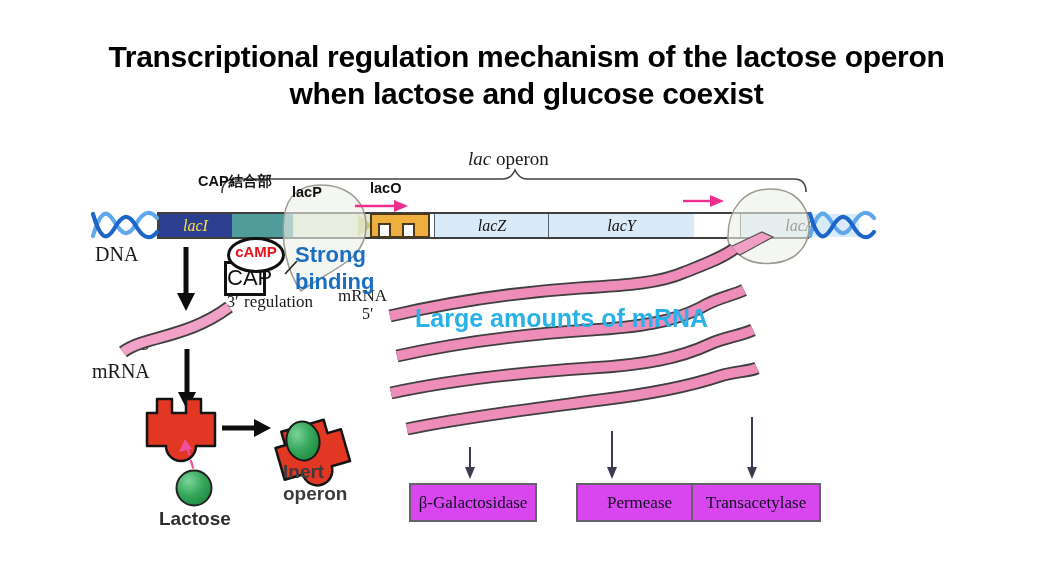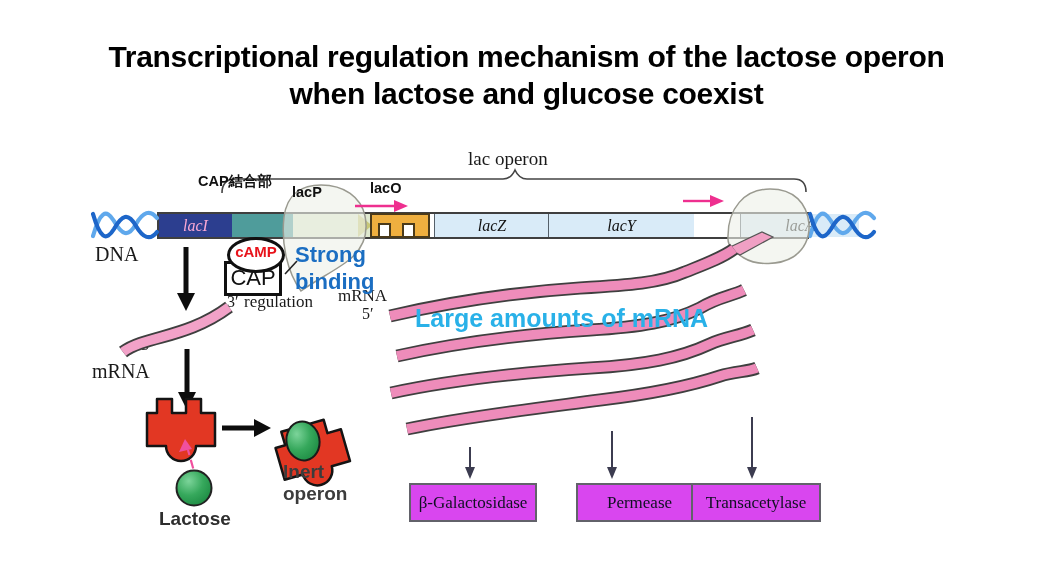--- a/index.html
+++ b/index.html
@@ -5,57 +5,57 @@
   html,body{margin:0;padding:0;background:#fff;}
   #stage{position:relative;width:1053px;height:580px;background:#ffffff;overflow:hidden;
          font-family:"Liberation Sans","DejaVu Sans",sans-serif;}
   .abs{position:absolute;white-space:nowrap;}
   
   .title{left:0;top:38px;width:1053px;text-align:center;color:#000;
          font-weight:700;font-size:30px;line-height:37px;letter-spacing:-.3px;z-index:6;}
   
   .serif{font-family:"Liberation Serif","DejaVu Serif",serif;color:#1a1a1a;}
   .operon-lbl{left:468px;top:148px;font-size:19px;z-index:2;}
-  .operon-lbl .it{margin-top:16px;}
+  .operon-lbl .it{font-style:italic;margin-top:16px;}
   .dna-lbl{left:95px;top:243px;font-size:20px;z-index:2;}
   .mrna-left-lbl{left:92px;top:360px;font-size:20px;z-index:2;}
   .p3{left:227px;top:293px;font-size:16px;z-index:2;}
   .p5l{left:141px;top:336px;font-size:16px;z-index:2;}
   .poly{left:244px;top:292px;font-size:17px;z-index:2;}
   .mrna-mid{left:338px;top:286px;font-size:17px;z-index:2;}
   .p5m{left:362px;top:305px;font-size:16px;z-index:2;}
   
   .site{font-weight:700;font-size:14.5px;color:#111;z-index:4;}
   .site-cap{left:198px;top:172px;}
   .site-lacp{left:292px;top:184px;}
   .site-laco{left:370px;top:180px;}
   
   .bar{position:absolute;left:157px;top:212px;width:652px;height:27px;border:2px solid #3f3f3f;
        box-sizing:border-box;background:#fff;z-index:1;}
   .seg{position:absolute;top:0;bottom:0;display:flex;align-items:center;justify-content:center;}
   .gene-lbl{font-family:"Liberation Serif","DejaVu Serif",serif;font-style:italic;font-size:16px;color:#111;}
   .seg-laci{left:0;width:73px;background:var(--laci-navy,#2c3e8f);}
-  .seg-laci .gene-lbl{color:#f9a8d4;}
+  .seg-laci .gene-lbl{color:#fde047;}
   .seg-teal{left:73px;width:61px;background:var(--cap-site-teal,#4f9c9b);}
   .seg-lacp{left:134px;width:77px;background:var(--promoter-green,#dfe9cf);}
   .wedge{left:199px;width:14px;background:#c8c878;clip-path:polygon(0 0,100% 50%,0 100%);}
   .seg-laco{left:211px;width:60px;background:var(--operator-orange,#efaf3f);border:2px solid #4a3a1a;
             box-sizing:border-box;top:-1px;bottom:-1px;}
   .notch{position:absolute;bottom:0;width:13px;height:13px;background:#fff;
          border:2px solid #4a3a1a;border-bottom:none;box-sizing:border-box;}
   .n1{left:6px;} .n2{left:30px;}
   .seg-blue{background:var(--gene-blue,#d9ebf8);border-left:1.5px solid #55606a;}
   .seg-lacz{left:275px;width:114px;}
   .seg-lacy{left:389px;width:145px;}
   .seg-laca{left:534px;width:118px;margin-left:47px;}
   
   .camp{left:227px;top:237px;width:52px;height:30px;border:3px solid #101010;border-radius:50%;
         background:#fff;z-index:5;text-align:center;line-height:24px;font-weight:700;font-size:15px;
         color:var(--camp-red,#e8131b);}
-  .capbox{left:224px;top:261px;width:58px;height:35px;border:3.5px solid #101010;background:#fff;
+  .capbox{left:224px;top:261px;width:42px;height:35px;border:3.5px solid #101010;background:#fff;
           box-sizing:border-box;z-index:4;text-align:center;line-height:28px;font-size:22px;color:#111;}
   
   .strong{left:295px;top:241px;font-weight:700;font-size:22px;line-height:27px;
           color:var(--strong-binding,#1b6ec2);z-index:5;}
   .large{left:415px;top:304px;font-weight:700;font-size:25px;color:var(--large-mrna,#29b1e8);z-index:5;}
   .lactose-lbl{left:159px;top:508px;font-weight:700;font-size:19px;color:#2e2e2e;z-index:4;}
   .inert-lbl{left:283px;top:461px;font-weight:700;font-size:19px;line-height:22px;color:#3c3c3c;z-index:4;}
   
   .pbox{top:483px;height:39px;background:#d946ef;border:2px solid #62626a;box-sizing:border-box;
         text-align:center;line-height:35px;font-family:"Liberation Serif","DejaVu Serif",serif;

